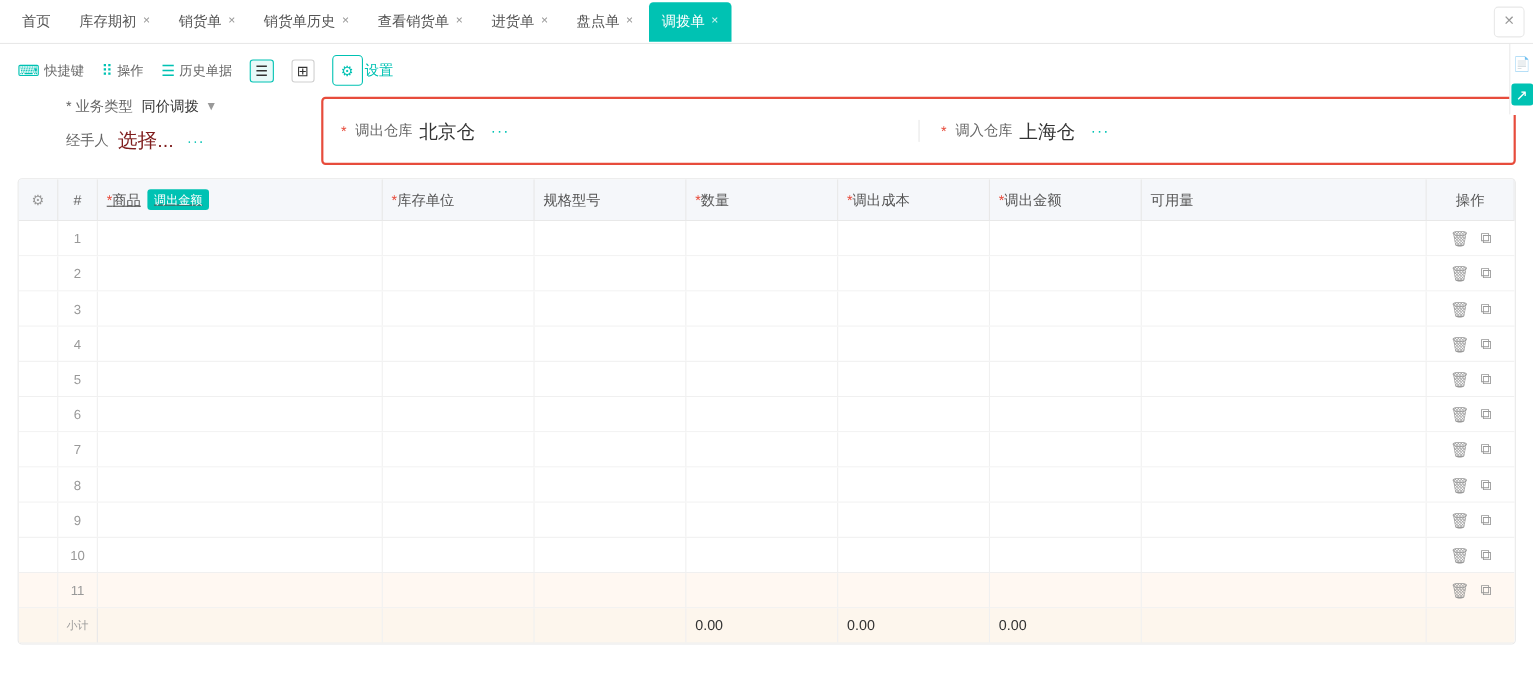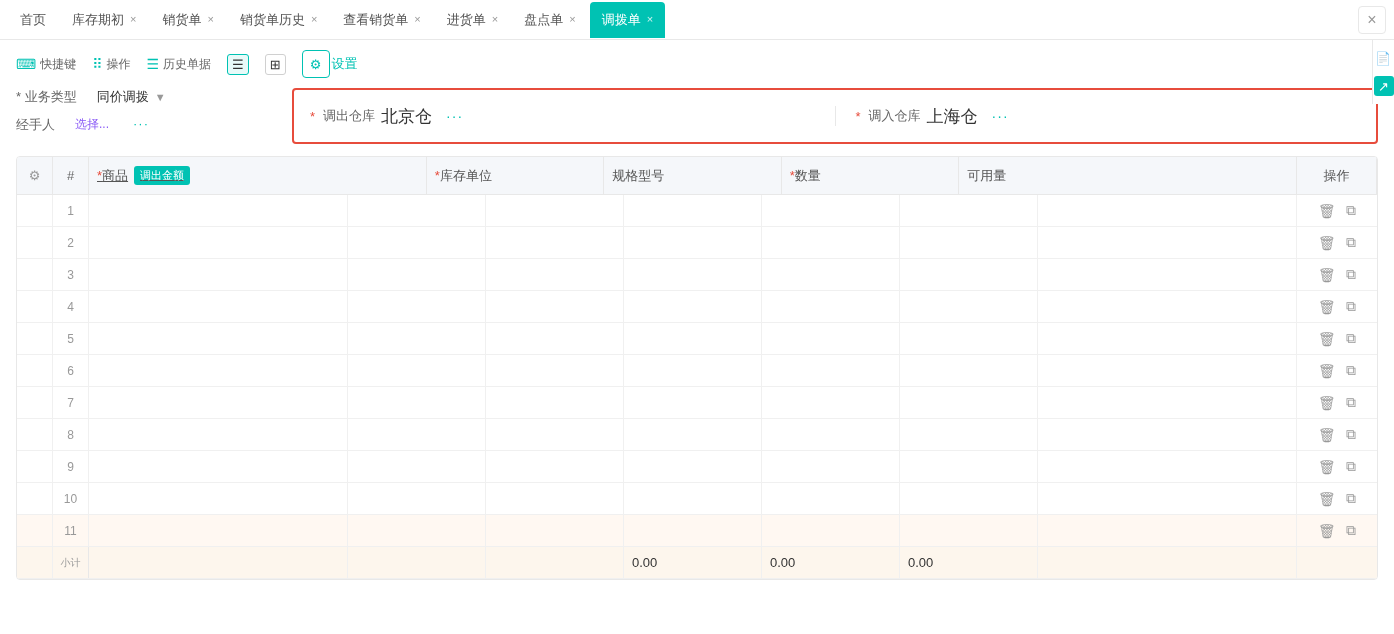--- a/index.html
+++ b/index.html
@@ -175,35 +175,36 @@
     }
     .warehouse-divider {
       width: 1px;
       height: 20px;
       background: #e8e8e8;
       margin: 0 20px;
     }
 
     .form-row {
       display: flex;
-      align-items: flex-start;
+      align-items: center;
       margin-bottom: 10px;
-      gap: 20px;
+      gap: 8px;
+      margin-left: 44px;
     }
     .field-label { color: #666; font-size: 13px; white-space: nowrap; }
     .field-select {
       display: flex;
       align-items: center;
       gap: 6px;
       flex: 1;
       cursor: pointer;
     }
     .field-select-value { color: #333; }
     .field-select-arrow { color: #999; font-size: 11px; }
-    .field-input-placeholder { color: #8b5cf6; font-size: 12px; }
+    .field-input-placeholder { color: #7f1d1d; font-size: 18px; }
     .agent-more { color: #00c2b3; cursor: pointer; letter-spacing: 1px; margin-left: 4px; }
 
     
     .table-section {
       border: 1px solid #e8e8e8;
       border-radius: 4px;
       overflow: hidden;
     }
     .table-header {
       display: flex;
@@ -488,20 +489,26 @@
         </div>
         <div class="th-cell th-unit">
           <span><span style="color:#e74c3c;">*</span>库存单位</span>
         </div>
         <div class="th-cell th-spec">
           <span>规格型号</span>
         </div>
         <div class="th-cell th-qty">
           <span><span style="color:#e74c3c;">*</span>数量</span>
         </div>
+        <div class="th-cell th-cost">
+          <span><span style="color:#e74c3c;">*</span>调出成本</span>
+        </div>
+        <div class="th-cell th-amount">
+          <span><span style="color:#e74c3c;">*</span>调出金额</span>
+        </div>
         <div class="th-cell th-available">
           <span>可用量</span>
         </div>
         <div class="th-cell th-ops">
           <span>操作</span>
         </div>
       </div>
 
       <div class="scroll-area">
 

